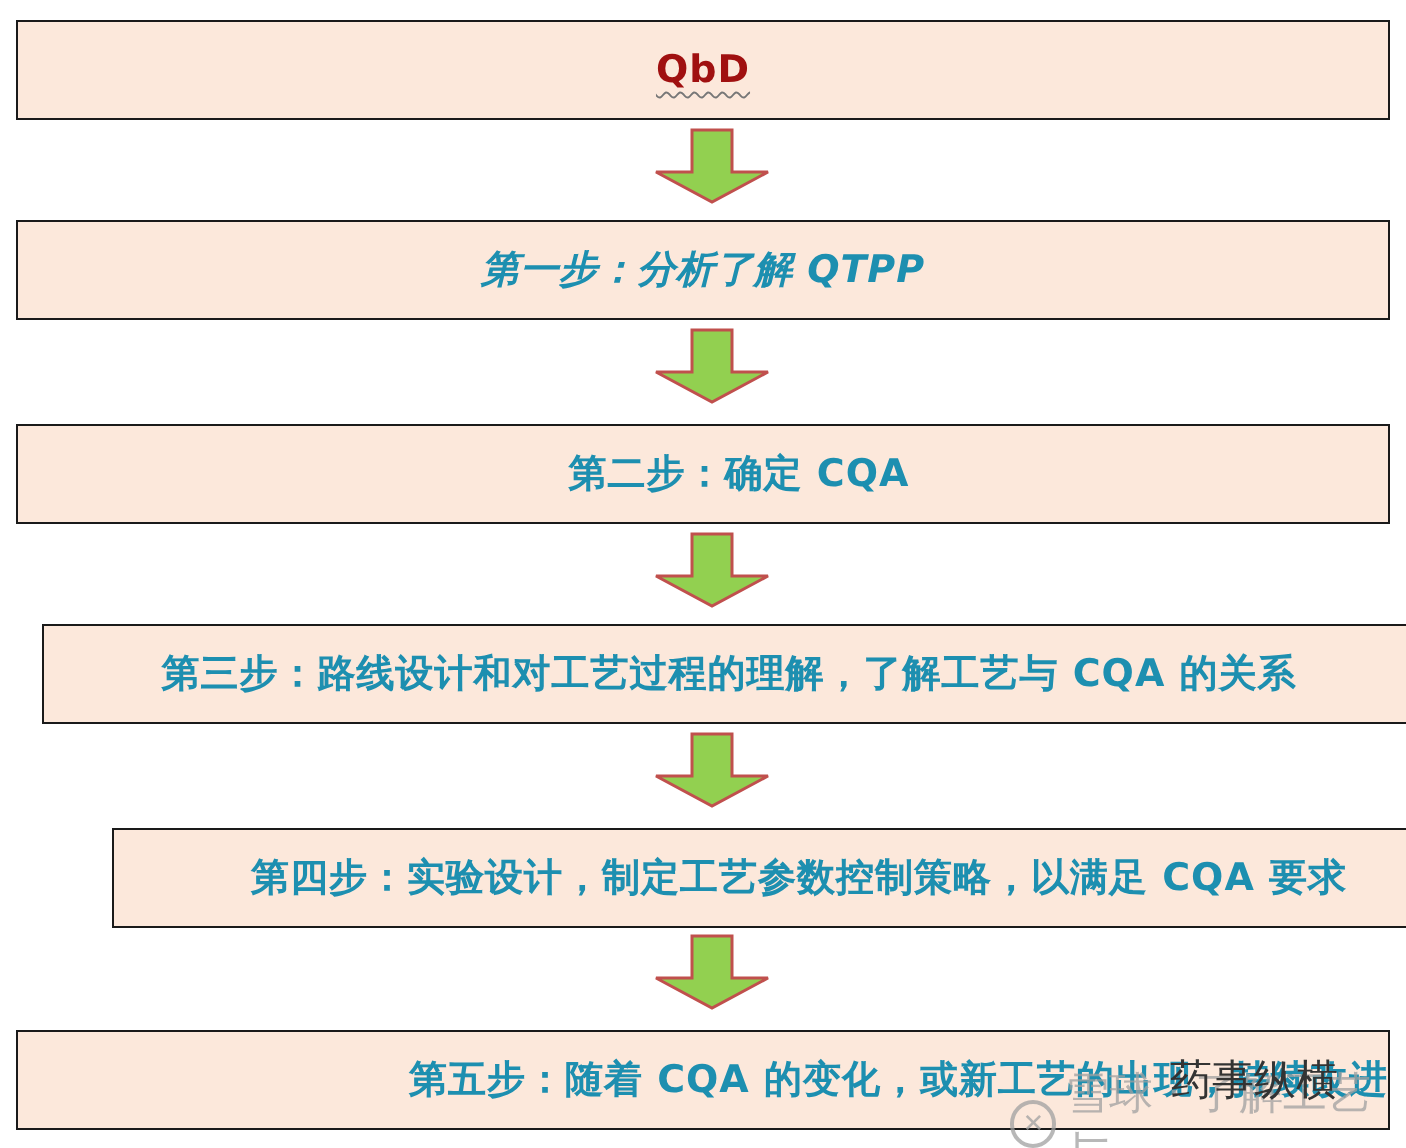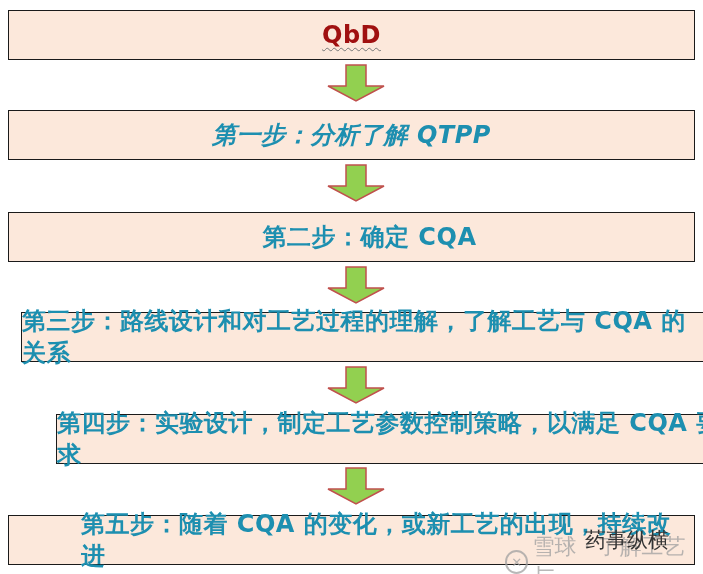--- a/index.html
+++ b/index.html
@@ -4,21 +4,21 @@
 <style>
   html, body { margin: 0; padding: 0; }
   body {
     width: 703px; height: 574px; background: #ffffff; position: relative; overflow: hidden;
     font-family: "DejaVu Sans", "Liberation Sans", sans-serif;
   }
   .box {
     position: absolute; left: 8px; width: 687px; height: 50px;
     background: #fce8db; border: 1px solid #1a1a1a; box-sizing: border-box;
     display: flex; align-items: center; justify-content: center;
-    font-weight: bold; font-size: 24px; color: #1d8fb0; letter-spacing: 0.5px;
+    font-weight: bold; font-size: 19px; color: #1d8fb0; letter-spacing: 0.5px;
   }
   .box.title { color: #a01010; }
   .box.title .qbd { text-decoration: underline wavy #777; text-decoration-thickness: 1px; text-underline-offset: 4px; }
   .box.last { justify-content: flex-start; padding-left: 72px; }
   .arrow { position: absolute; left: 326px; width: 60px; height: 38px; }
   .watermark {
     position: absolute; left: 505px; top: 532px; font-size: 22px; color: rgba(160,160,160,0.75);
     display: flex; align-items: center; gap: 4px;
   }
   .watermark .logo {

